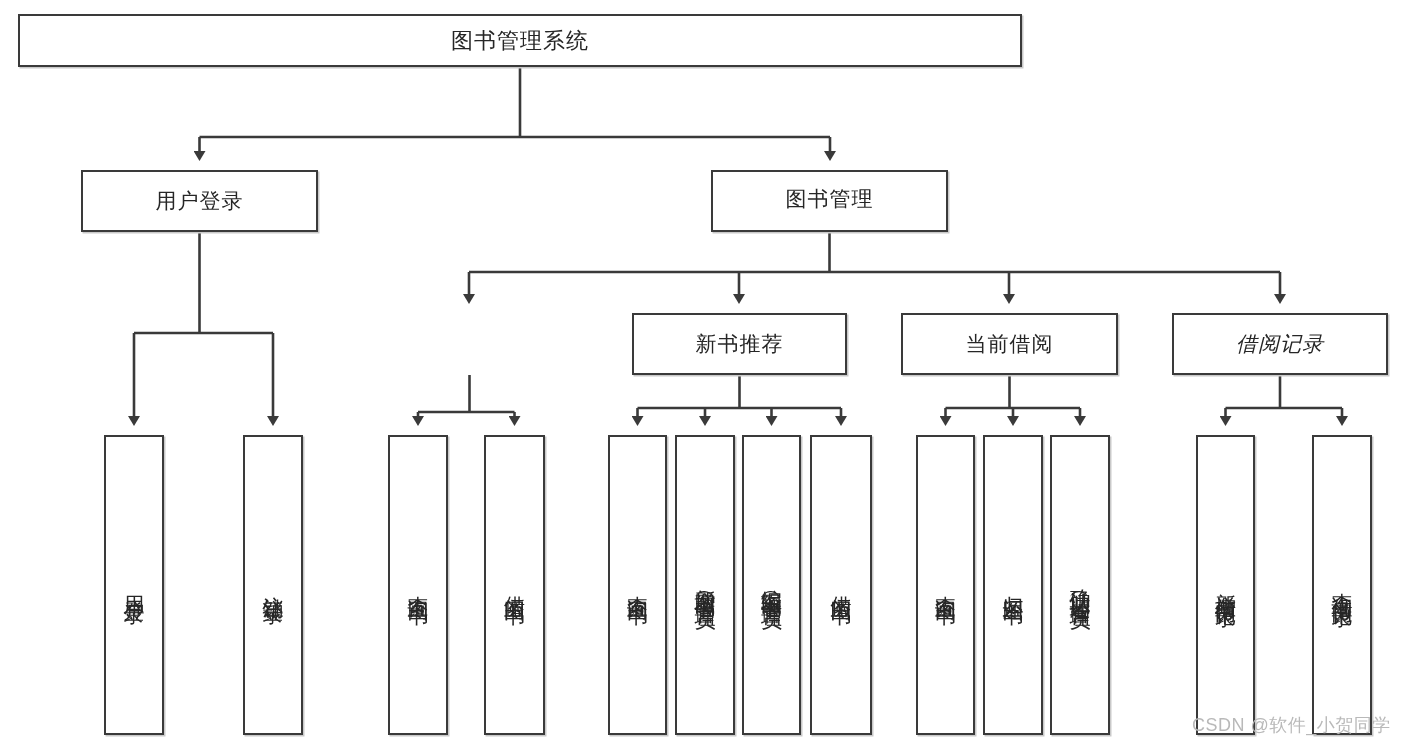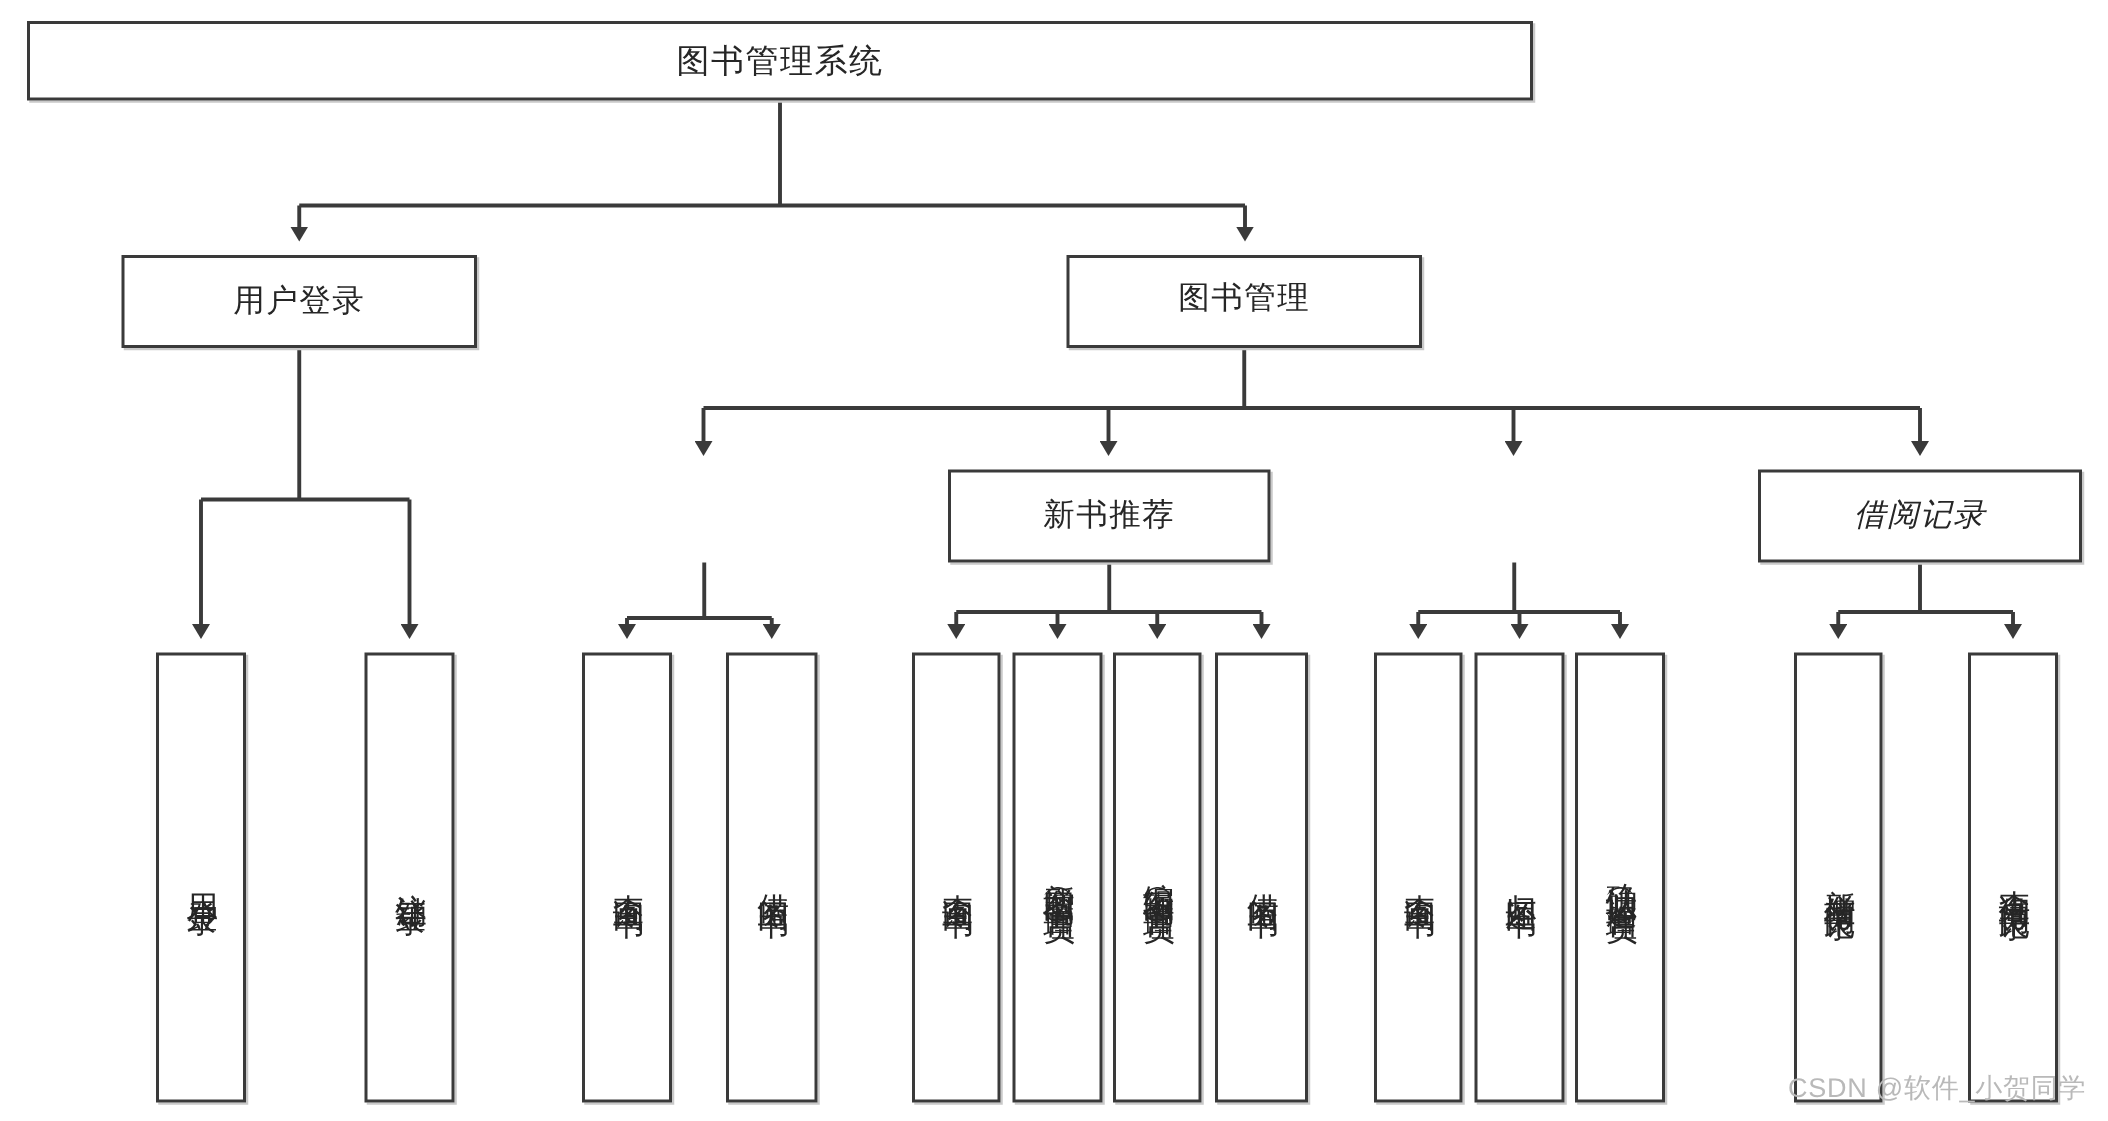--- a/index.html
+++ b/index.html
@@ -129,20 +129,23 @@
   <div class="node" style="left:81px;top:170px;width:237px;height:62px;">
     <span class="node-label">用户登录</span>
   </div>
   <div class="node" style="left:711px;top:170px;width:237px;height:62px;font-family:Liberation Mono, monospace;">
     <span class="node-label">图书管理</span>
   </div>
 
   <div class="node" style="left:632px;top:313px;width:215px;height:62px;">
     <span class="node-label">新书推荐</span>
   </div>
+  <div class="node" style="left:901px;top:313px;width:217px;height:62px;">
+    <span class="node-label">当前借阅</span>
+  </div>
   <div class="node" style="left:1172px;top:313px;width:216px;height:62px;font-style:italic;">
     <span class="node-label">借阅记录</span>
   </div>
 
   <div class="node vertical" style="left:104px;top:435px;width:60px;height:300px;">
     <span class="node-label">用户登录</span>
   </div>
   <div class="node vertical" style="left:243px;top:435px;width:60px;height:300px;">
     <span class="node-label">注销登录</span>
   </div>

